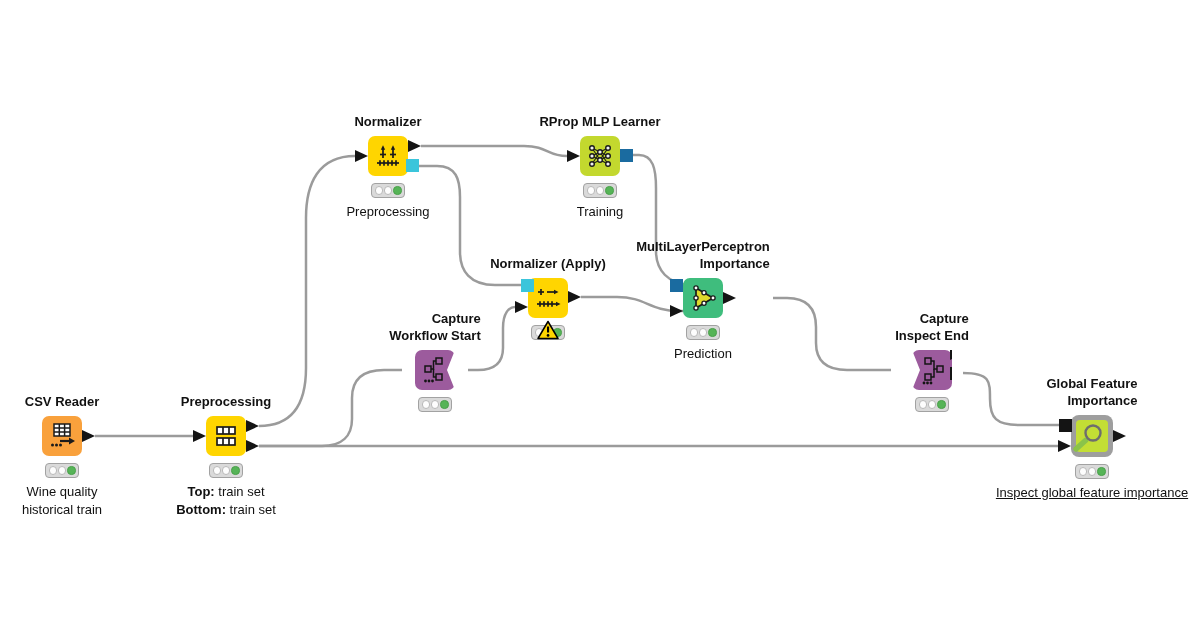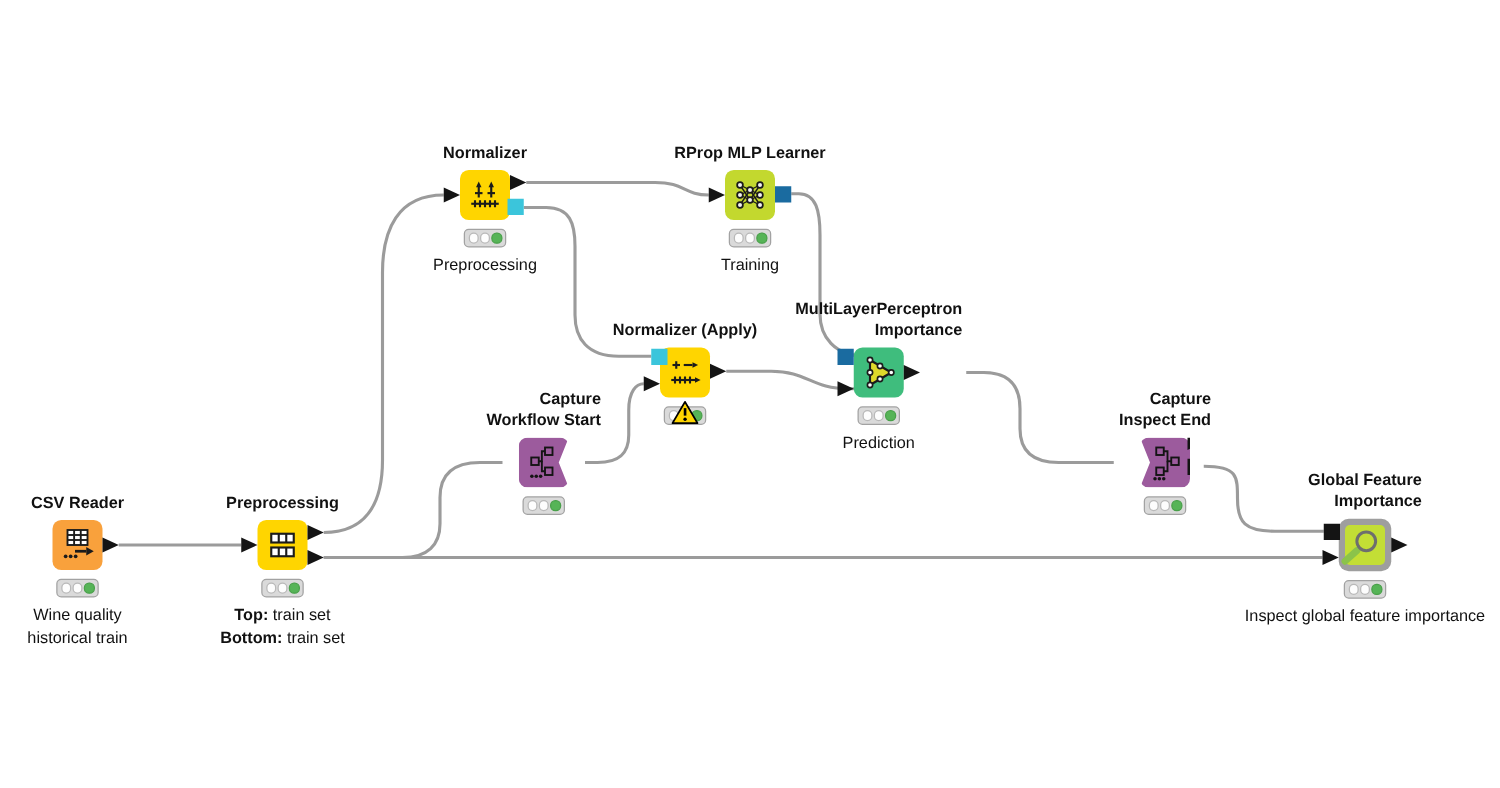--- a/index.html
+++ b/index.html
@@ -337,18 +337,18 @@
       </svg>
       <span class="psq black" style="left:-12px;top:4px;"></span>
       <span class="ptri" style="left:-13px;top:24.5px;"></span>
       <span class="ptri" style="left:42px;top:14.5px;"></span>
     </div>
     <div class="lights" style="top:49px;">
         <span class="light"></span>
         <span class="light"></span>
         <span class="light on"></span>
       </div>
-    <div class="annotation" style="top:69px;">
+    <div class="annotation" style="top:69px;text-decoration:underline;">
       <div>Inspect global feature importance</div>
     </div>
   </div>
 
 </div>
 
 </body></html>

